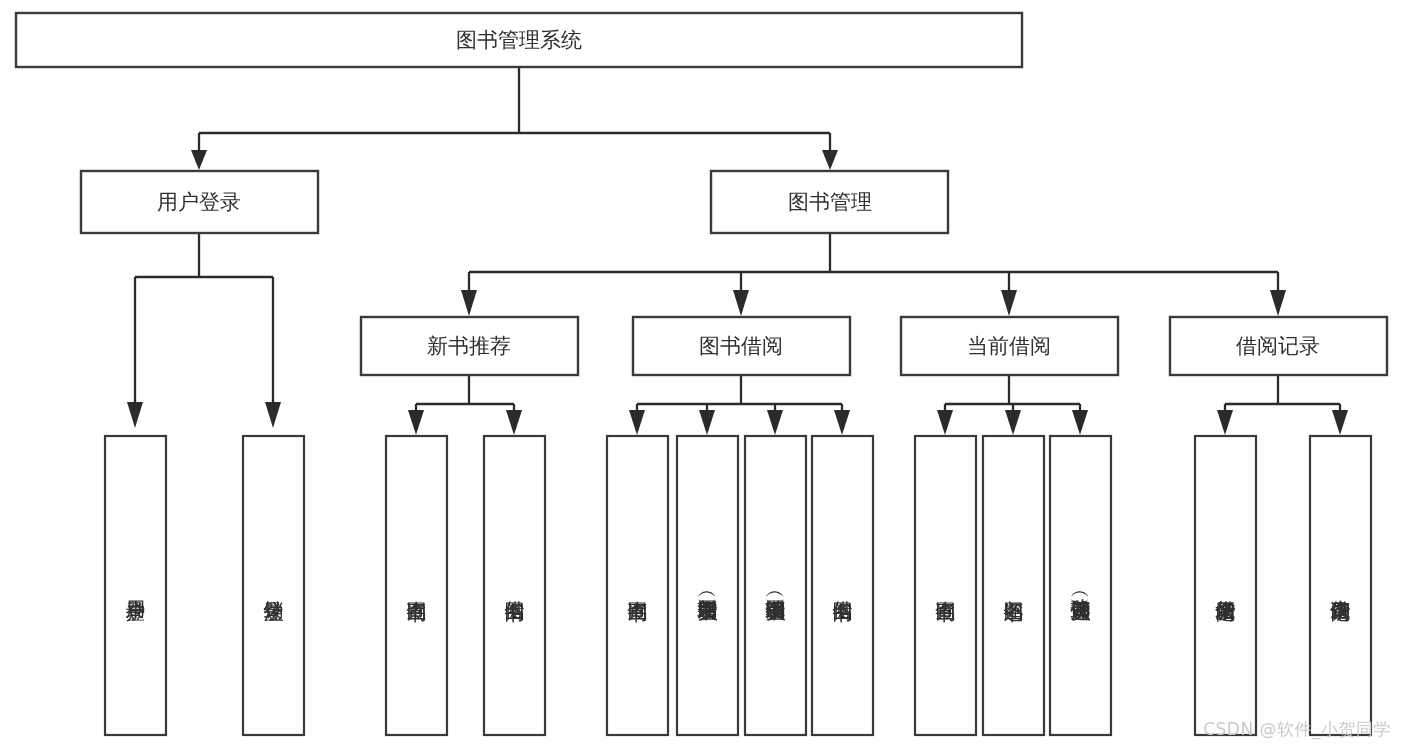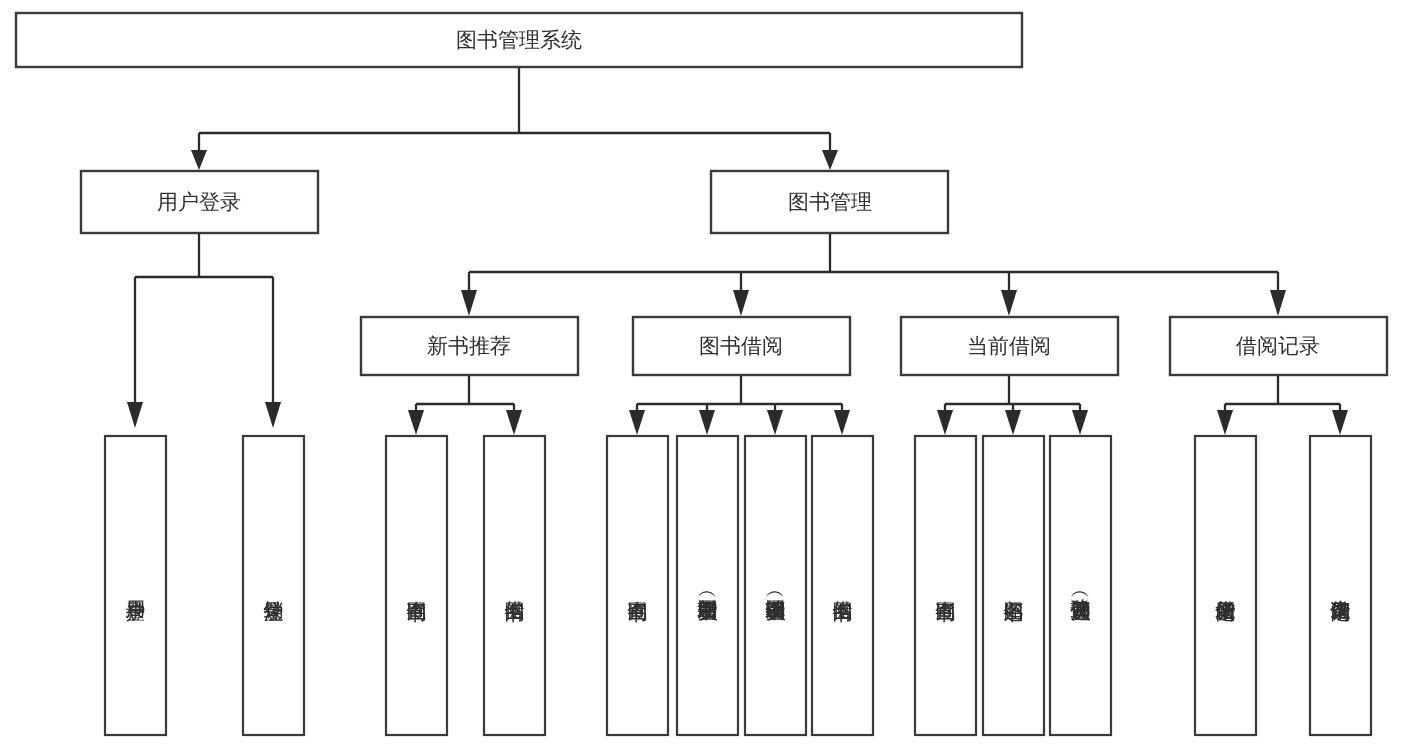--- a/index.html
+++ b/index.html
@@ -211,14 +211,15 @@
   <div class="node-label-v" style="left:745px; top:436px; width:61px; height:299px;">编辑图书（管理员）</div>
   <div class="node-label-v" style="left:812px; top:436px; width:61px; height:299px;">借阅图书</div>
 
   <div class="node-label-v" style="left:915px; top:436px; width:61px; height:299px;">查询图书</div>
   <div class="node-label-v" style="left:983px; top:436px; width:61px; height:299px;">归还图书</div>
   <div class="node-label-v" style="left:1050px; top:436px; width:61px; height:299px;">确认归还（管理员）</div>
 
   <div class="node-label-v" style="left:1195px; top:436px; width:61px; height:299px;">新增借阅记录</div>
   <div class="node-label-v" style="left:1310px; top:436px; width:61px; height:299px;">查询借阅记录</div>
 
+  <div class="watermark">CSDN @软件_小贺同学</div>
 
 </div>
 
 </body></html>

